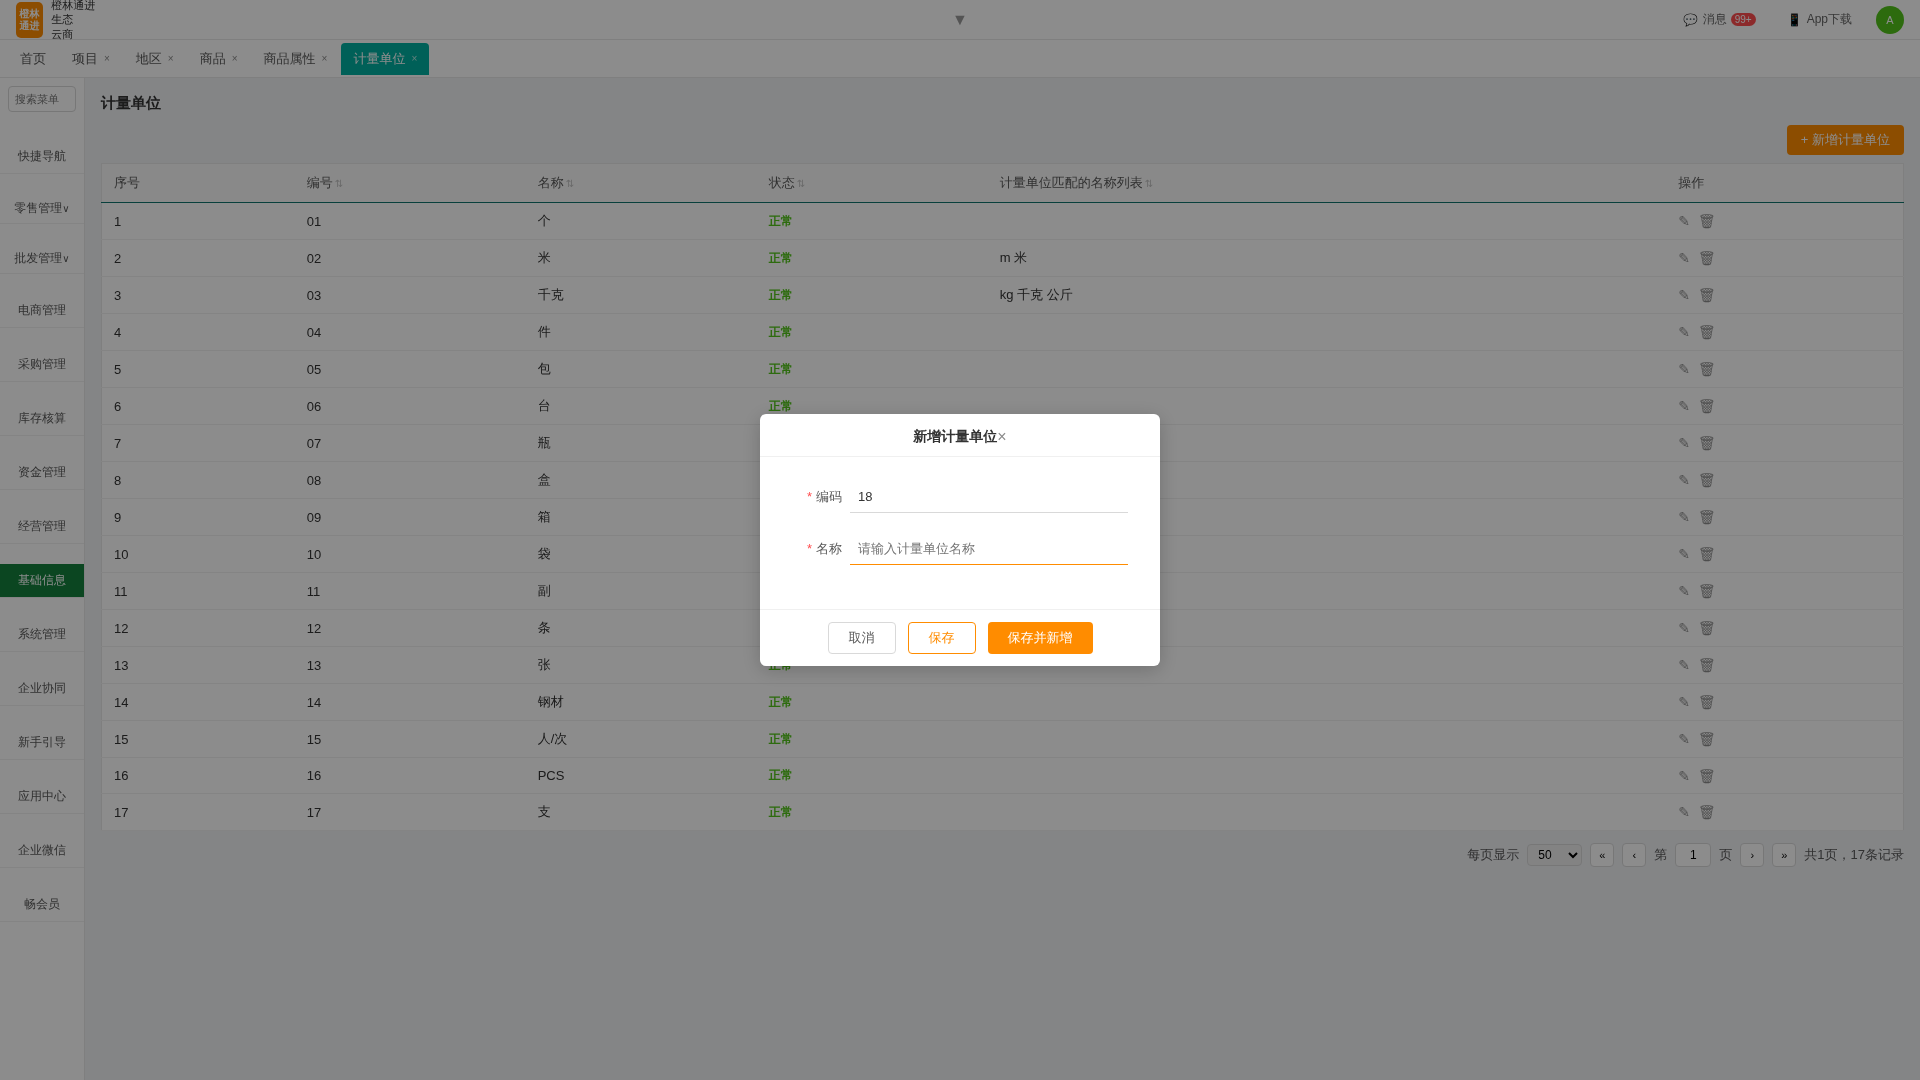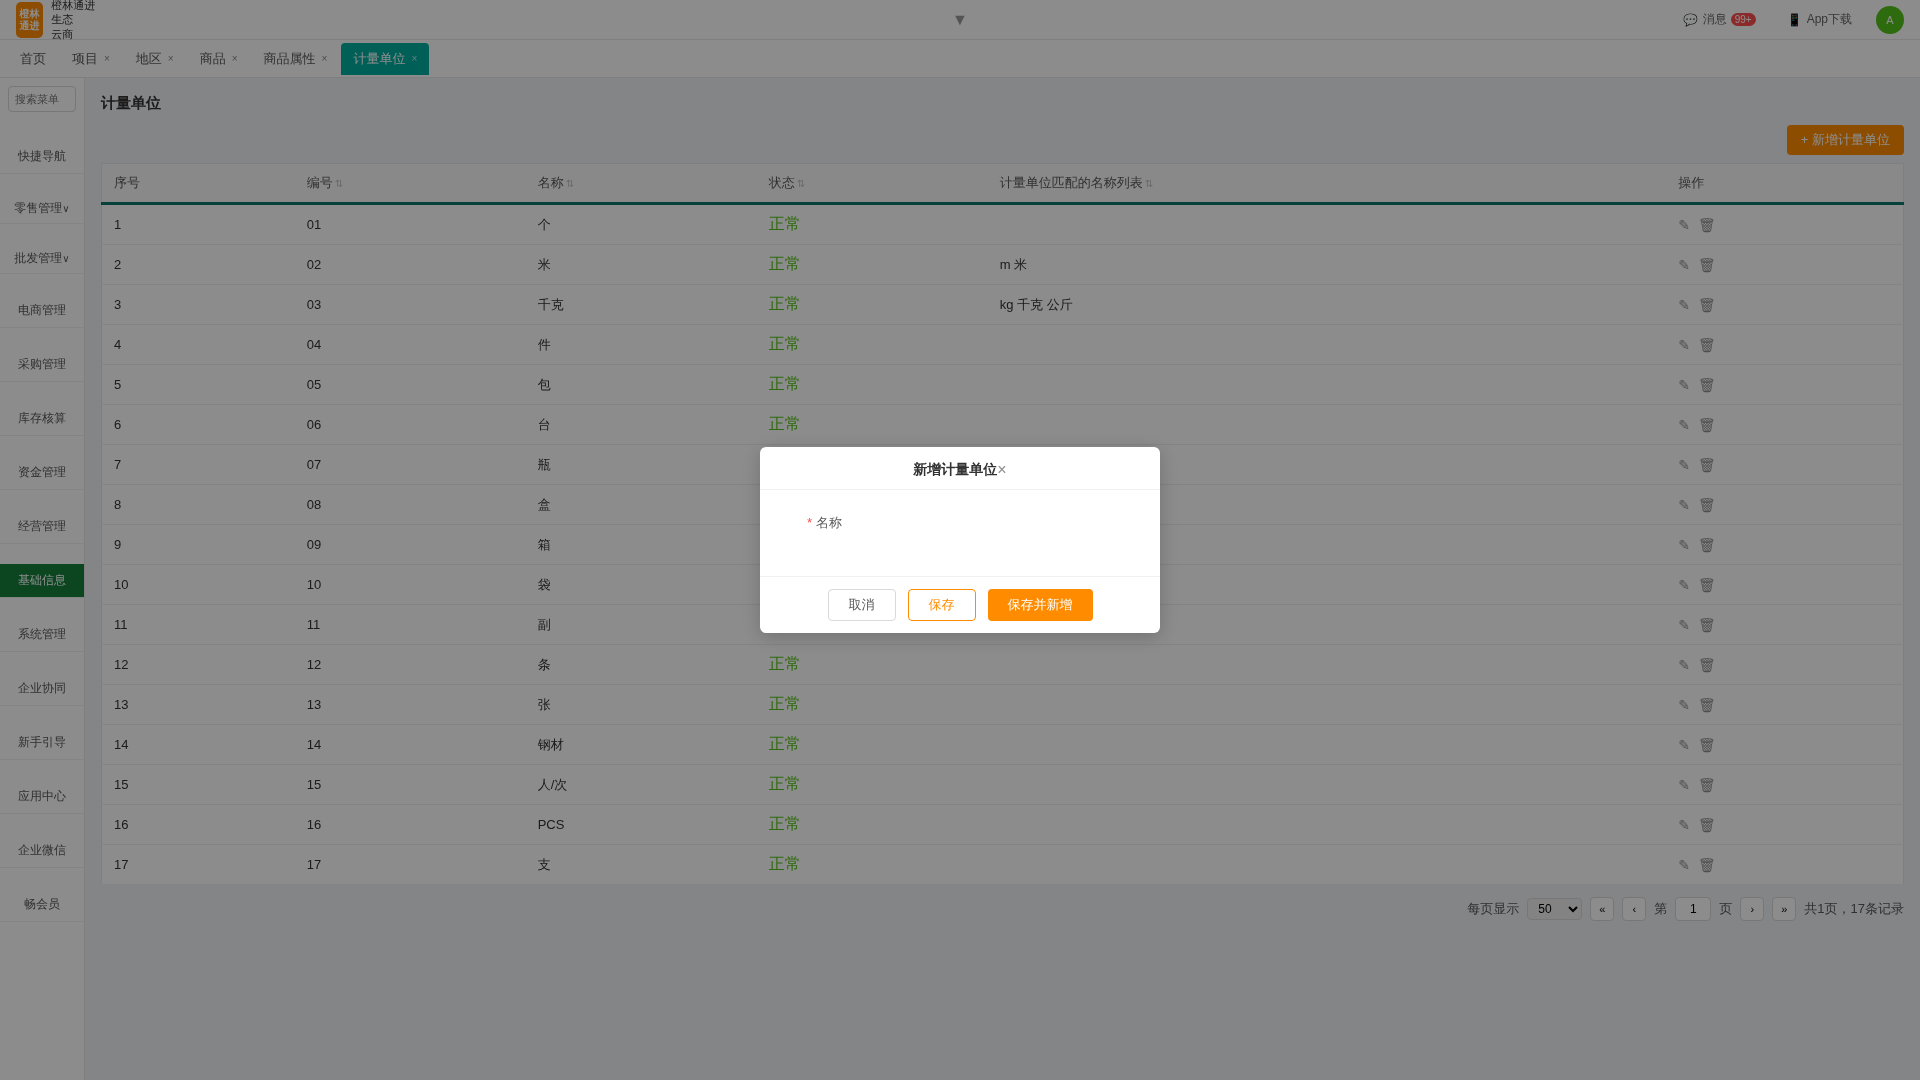--- a/index.html
+++ b/index.html
@@ -211,33 +211,34 @@
       border-collapse: collapse;
       background: #fff;
       border: 1px solid #e8e8e8;
     }
     .data-table th {
       background: #fafafa;
       padding: 10px 12px;
       text-align: left;
       font-size: 13px;
       color: #595959;
-      border-bottom: 3px solid #0f766e;
+      border-bottom: 1px solid #0f766e;
       font-weight: 500;
     }
     .data-table td {
       padding: 9px 12px;
       border-bottom: 1px solid #f0f0f0;
       font-size: 13px;
       color: #333;
     }
     .sort-icon { color: #bfbfbf; font-size: 10px; margin-left: 2px; }
     .status-badge {
       color: #52c41a;
-      font-size: 16px;
+      font-size: 12px;
+      font-weight: bold;
     }
     .action-icons {
       display: flex;
       gap: 8px;
       align-items: center;
     }
     .edit-icon, .delete-icon {
       cursor: pointer;
       color: #8c8c8c;
       font-size: 14px;
@@ -762,22 +763,29 @@
 
 <div class="overlay">
   <div class="modal">
     <div class="modal-header">
       <span class="modal-title">新增计量单位</span>
       <span class="modal-close">×</span>
     </div>
     <div class="modal-body">
       <div class="form-row">
         <label class="form-label">
+          <span class="required">*</span><span>编码</span>
+        </label>
+        <input type="text" class="form-input" value="18" style="">
+      </div>
+      <div class="form-row">
+        <label class="form-label">
           <span class="required">*</span><span>名称</span>
         </label>
+        <input type="text" class="form-input active" placeholder="请输入计量单位名称" style="">
       </div>
     </div>
     <div class="modal-footer">
       <button class="btn-cancel">取消</button>
       <button class="btn-save">保存</button>
       <button class="btn-save-new">保存并新增</button>
     </div>
   </div>
 </div>
 

